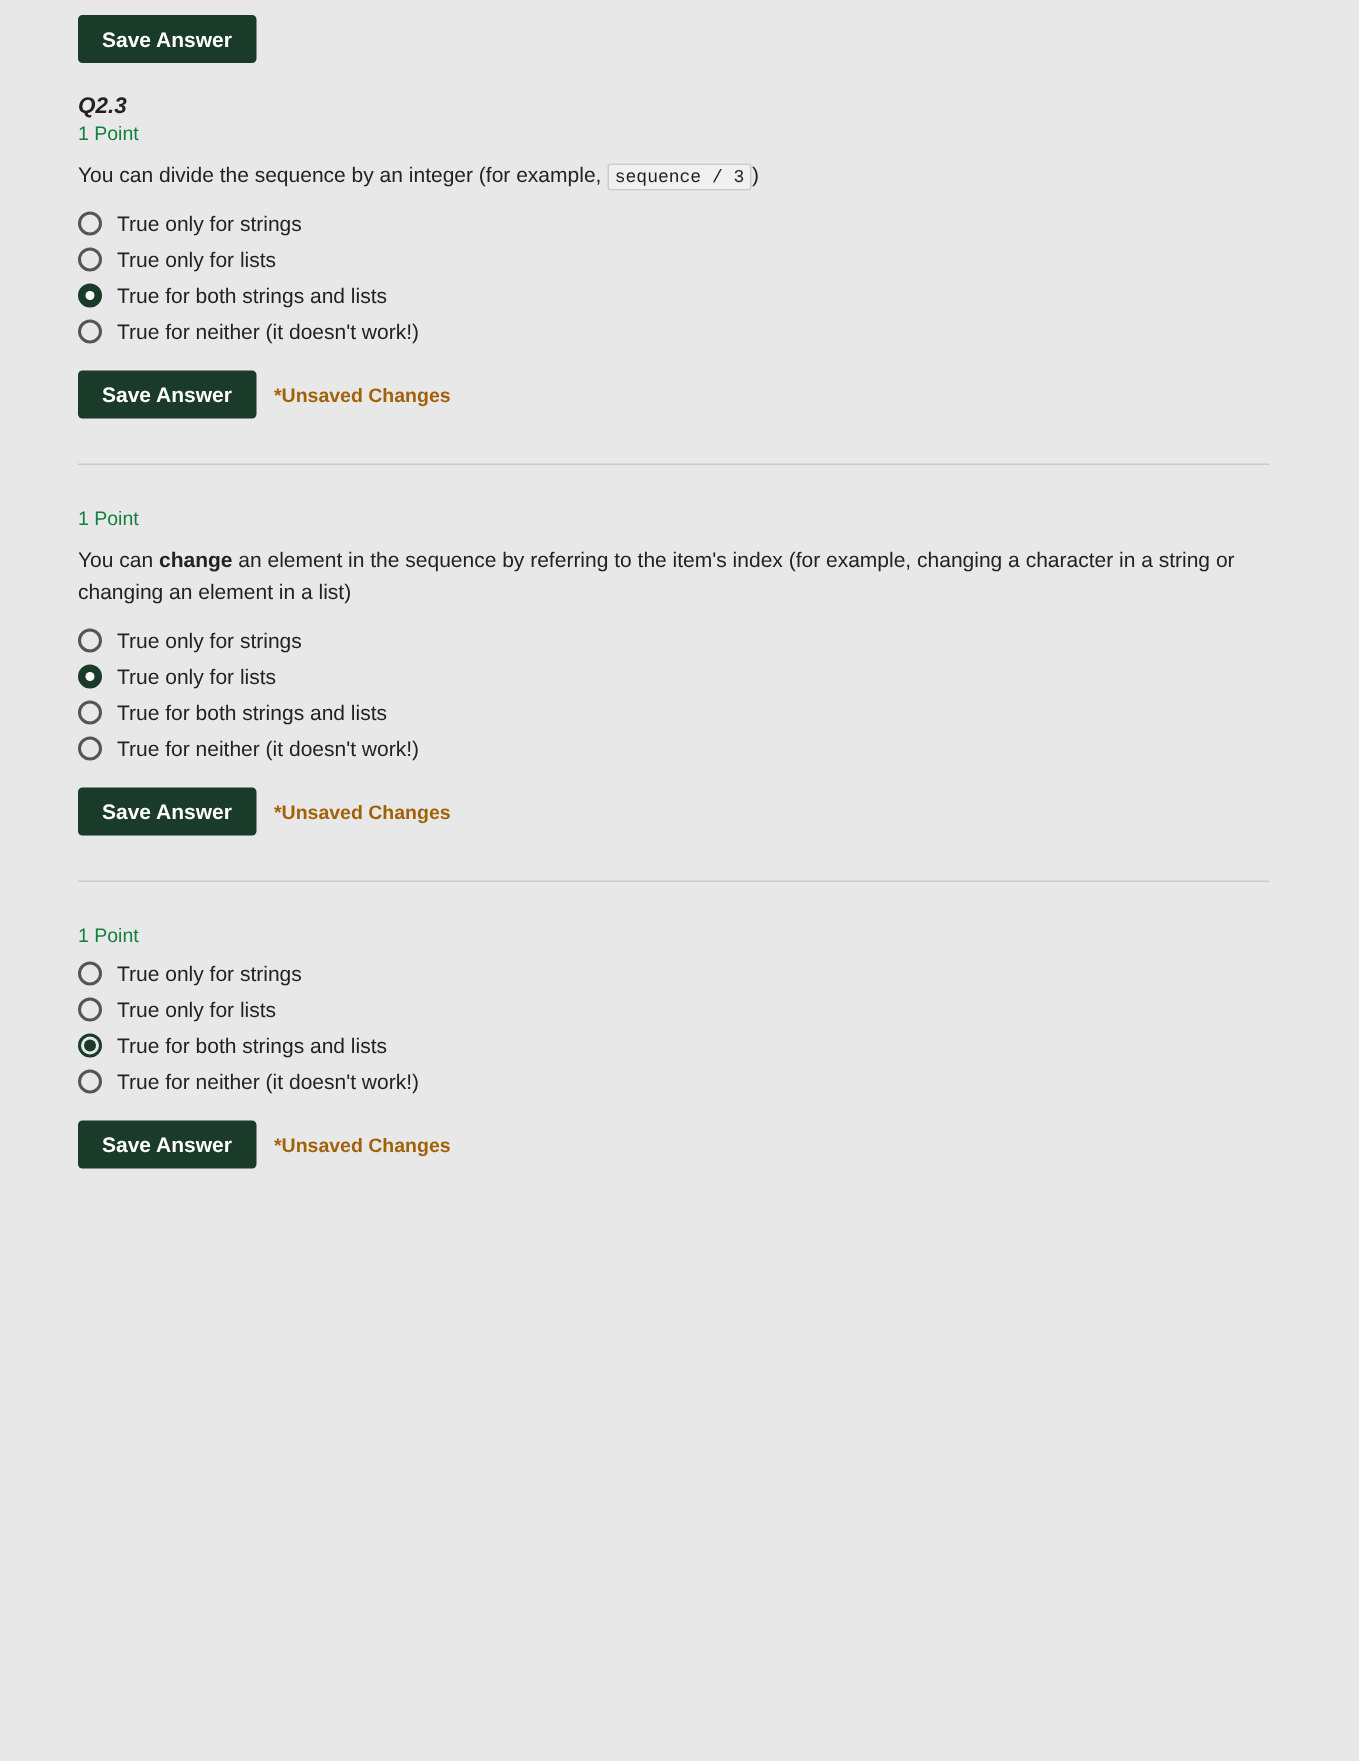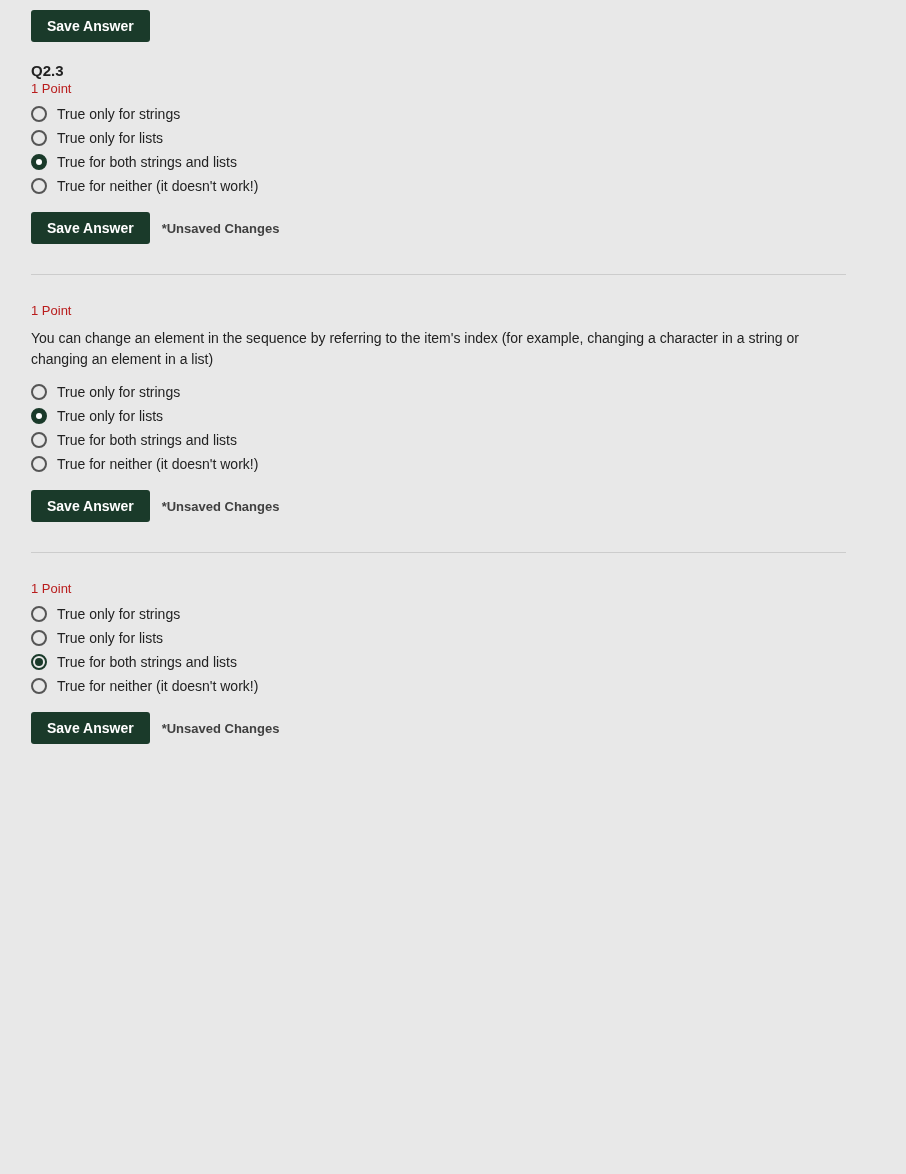--- a/index.html
+++ b/index.html
@@ -11,21 +11,21 @@
     body {
       background-color: #e8e8e8;
       font-family: Arial, sans-serif;
       font-size: 14px;
       color: #222;
       width: 906px;
       min-height: 1174px;
     }
 
     .page-container {
-      padding: 10px 60px 40px 31px;
+      padding: 10px 60px 40px 52px;
     }
 
     .top-bar {
       margin-bottom: 20px;
     }
 
     .top-button {
       background-color: #1a3a2a;
       color: white;
       border: none;
@@ -37,25 +37,26 @@
     }
 
     .question-block {
       margin-bottom: 30px;
     }
 
     .question-id {
       font-weight: bold;
       font-size: 15px;
       margin-bottom: 2px;
+      font-style: italic;
     }
 
     .question-points {
       font-size: 13px;
-      color: #b91c1c;
+      color: #15803d;
       margin-bottom: 10px;
     }
 
     .question-text {
       font-size: 14px;
       margin-bottom: 14px;
       line-height: 1.5;
     }
 
     .code-inline {
@@ -132,46 +133,47 @@
       padding: 8px 16px;
       font-size: 14px;
       font-weight: bold;
       cursor: pointer;
       border-radius: 3px;
     }
 
     .unsaved-label {
       font-size: 13px;
       font-weight: bold;
-      color: #404040;
+      color: #a16207;
     }
 
     .divider {
       height: 1px;
       background: #ccc;
       margin: 28px 0;
     }
 
     strong {
-      font-weight: normal;
+      font-weight: bold;
     }
   </style>
 </head>
 <body>
 
 <div class="page-container">
 
   <div class="top-bar">
     <button class="top-button">Save Answer</button>
   </div>
 
   <div id="questions-container">
       <div class="question-block">
         <div class="question-id">Q2.3</div>
         <div class="question-points">1 Point</div>
+        <div class="question-text">You can divide the sequence by an integer (for example, <span class="code-inline">sequence / 3</span>)</div>
         <ul class="options-list">
           <li>
             <div class="radio-circle"></div>
             <span>True only for strings</span>
           </li>
           <li>
             <div class="radio-circle"></div>
             <span>True only for lists</span>
           </li>
           <li>

